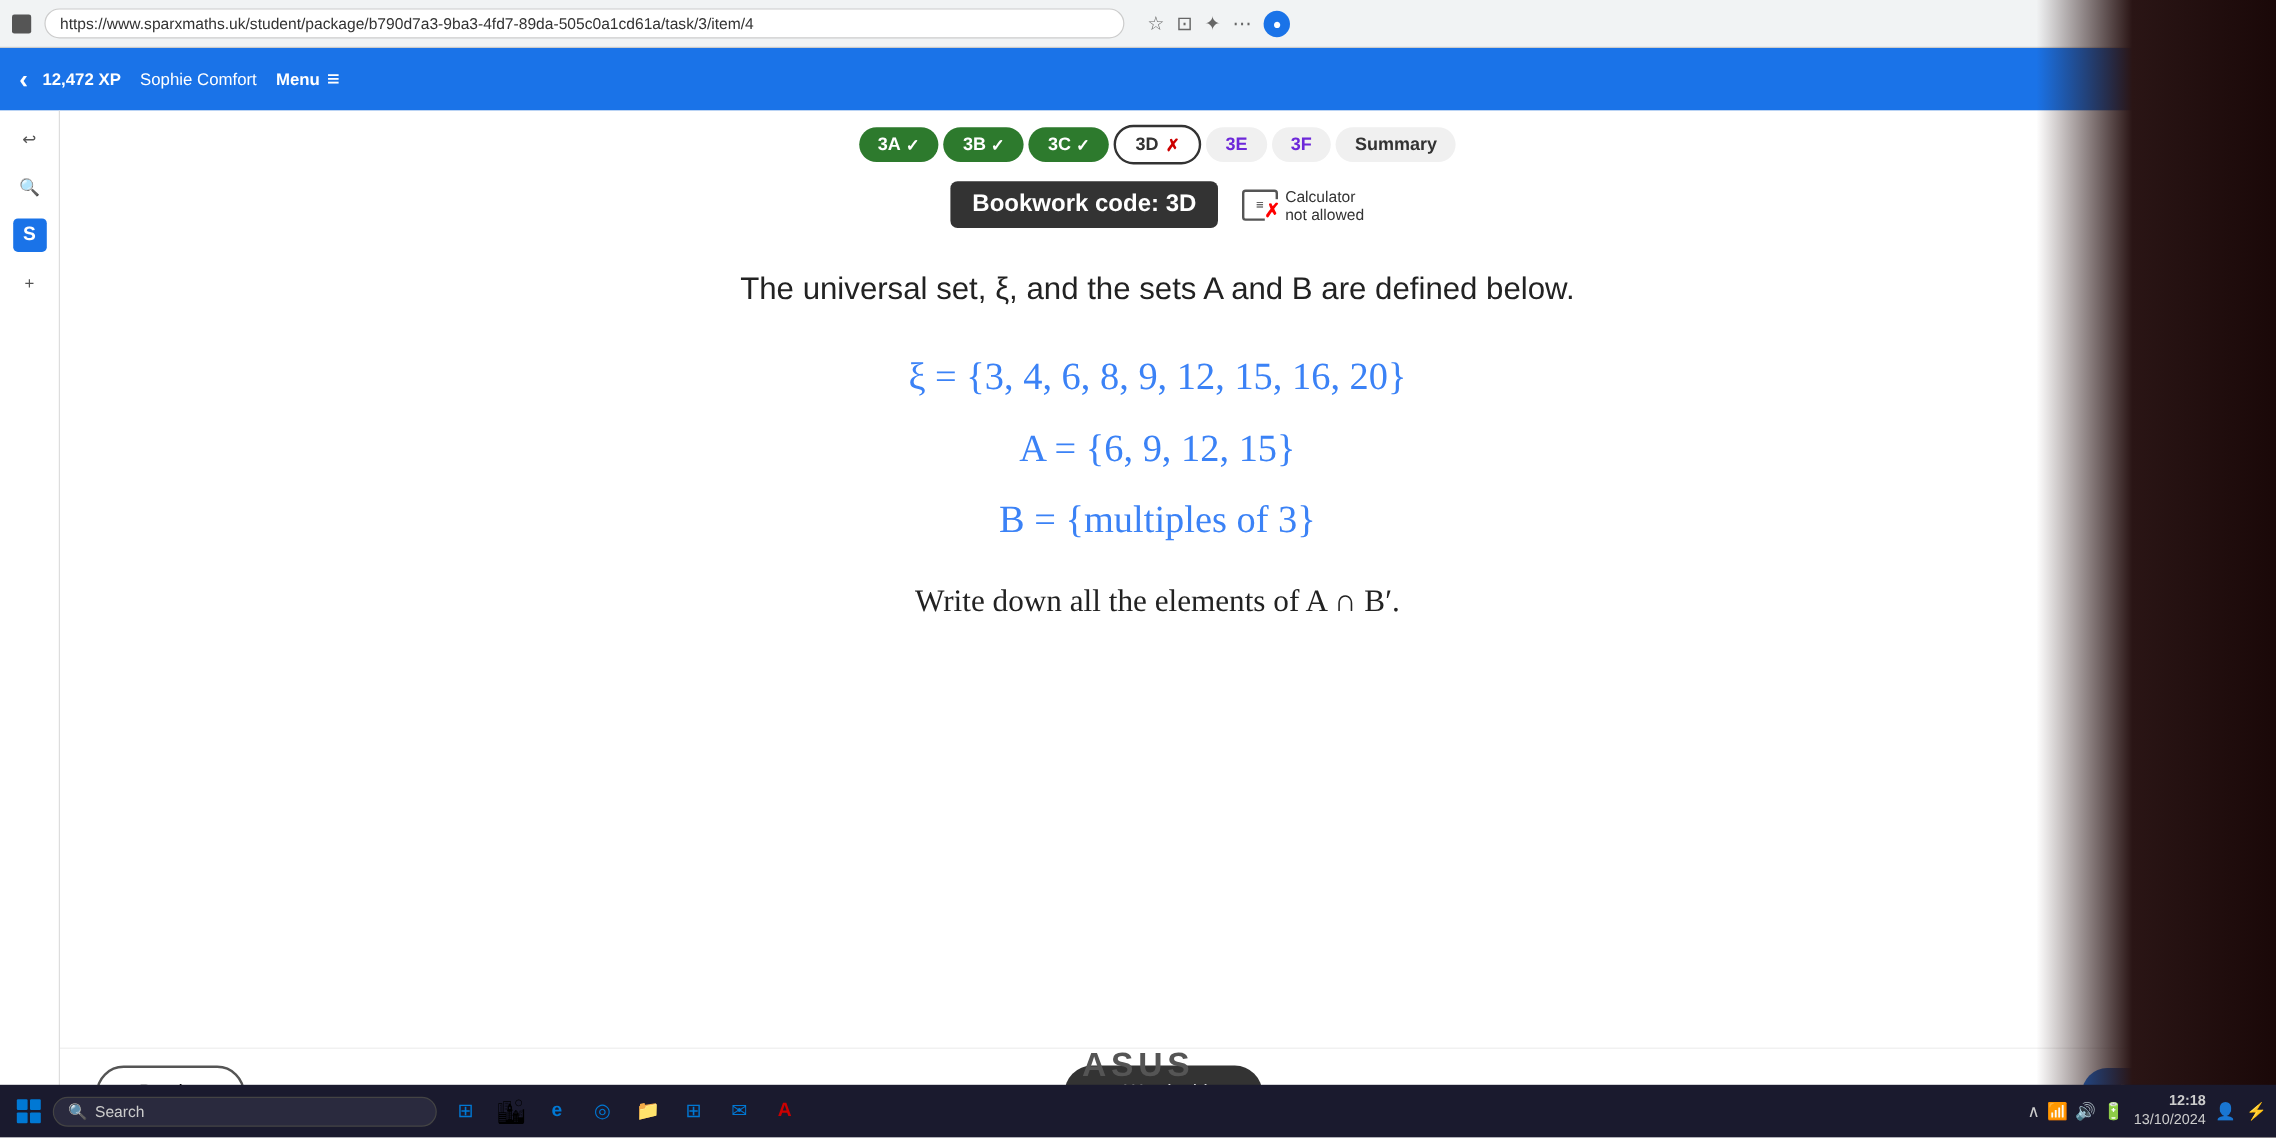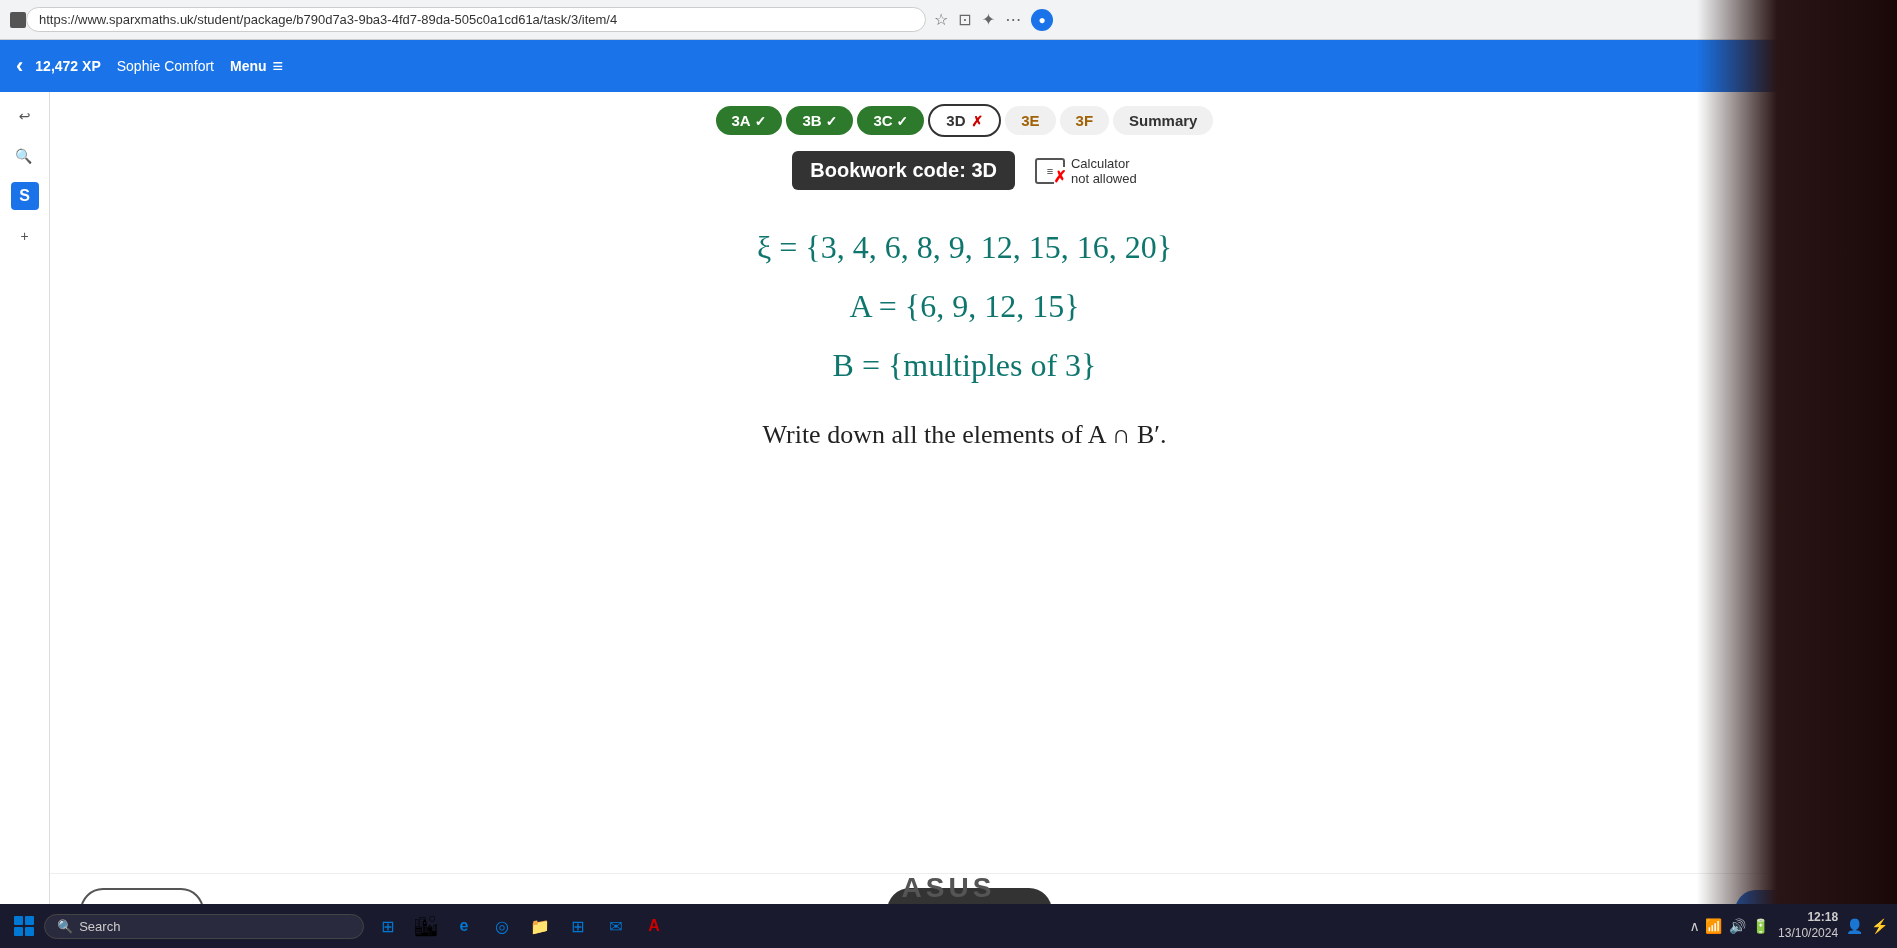--- a/index.html
+++ b/index.html
@@ -6,21 +6,21 @@
     body { font-family: Arial, sans-serif; background: #e8e8e8; width: 1897px; height: 948px; overflow: hidden; position: relative; }
 
     
     .browser-chrome {
       background: #f1f3f4;
       border-bottom: 1px solid #ccc;
       height: 40px;
       display: flex;
       align-items: center;
       padding: 0 10px;
-      gap: 0;
+      gap: 11px;
     }
     .browser-tab-icon { width: 16px; height: 16px; background: #555; border-radius: 2px; flex-shrink: 0; }
     .address-bar {
       flex: 1;
       background: white;
       border: 1px solid #ccc;
       border-radius: 20px;
       padding: 4px 12px;
       font-size: 13px;
       color: #333;
@@ -152,21 +152,21 @@
       background: #2d7a2d;
       color: white;
     }
     .tab.current-x {
       background: white;
       border: 2px solid #333;
       color: #333;
     }
     .tab.upcoming {
       background: #f0f0f0;
-      color: #a16207;
+      color: #6d28d9;
       border: none;
     }
     .tab.summary {
       background: #f0f0f0;
       color: #333;
     }
     .check-mark { font-size: 14px; }
     .x-mark { color: #cc0000; font-size: 14px; margin-left: 2px; }
 
     
@@ -227,21 +227,21 @@
     .question-intro {
       font-size: 26px;
       text-align: center;
       color: #222;
       margin-bottom: 30px;
       line-height: 1.4;
     }
     .math-block {
       font-size: 32px;
       text-align: center;
-      color: #0f766e;
+      color: #3b82f6;
       margin-bottom: 8px;
       line-height: 1.6;
       font-family: 'Times New Roman', serif;
     }
     .question-ask {
       font-size: 26px;
       text-align: center;
       color: #222;
       margin-top: 20px;
       font-family: 'Times New Roman', serif;
@@ -491,20 +491,21 @@
             <span class="calc-x">✗</span>
           </div>
           <div style="display:flex;flex-direction:column;font-size:13px;">
             <span>Calculator</span>
             <span>not allowed</span>
           </div>
         </div>
       </div>
 
       <div class="question-content">
+        <div class="question-intro">The universal set, ξ, and the sets A and B are defined below.</div>
         <div class="math-block">ξ = {3, 4, 6, 8, 9, 12, 15, 16, 20}</div>
         <div class="math-block">A = {6, 9, 12, 15}</div>
         <div class="math-block">B = {multiples of 3}</div>
         <div class="question-ask">Write down all the elements of A ∩ B′.</div>
       </div>
 
       <div class="bottom-bar">
         <button class="prev-btn">‹ Previous</button>
         <button class="watch-video-btn">
           <span class="video-icon">▶</span>

